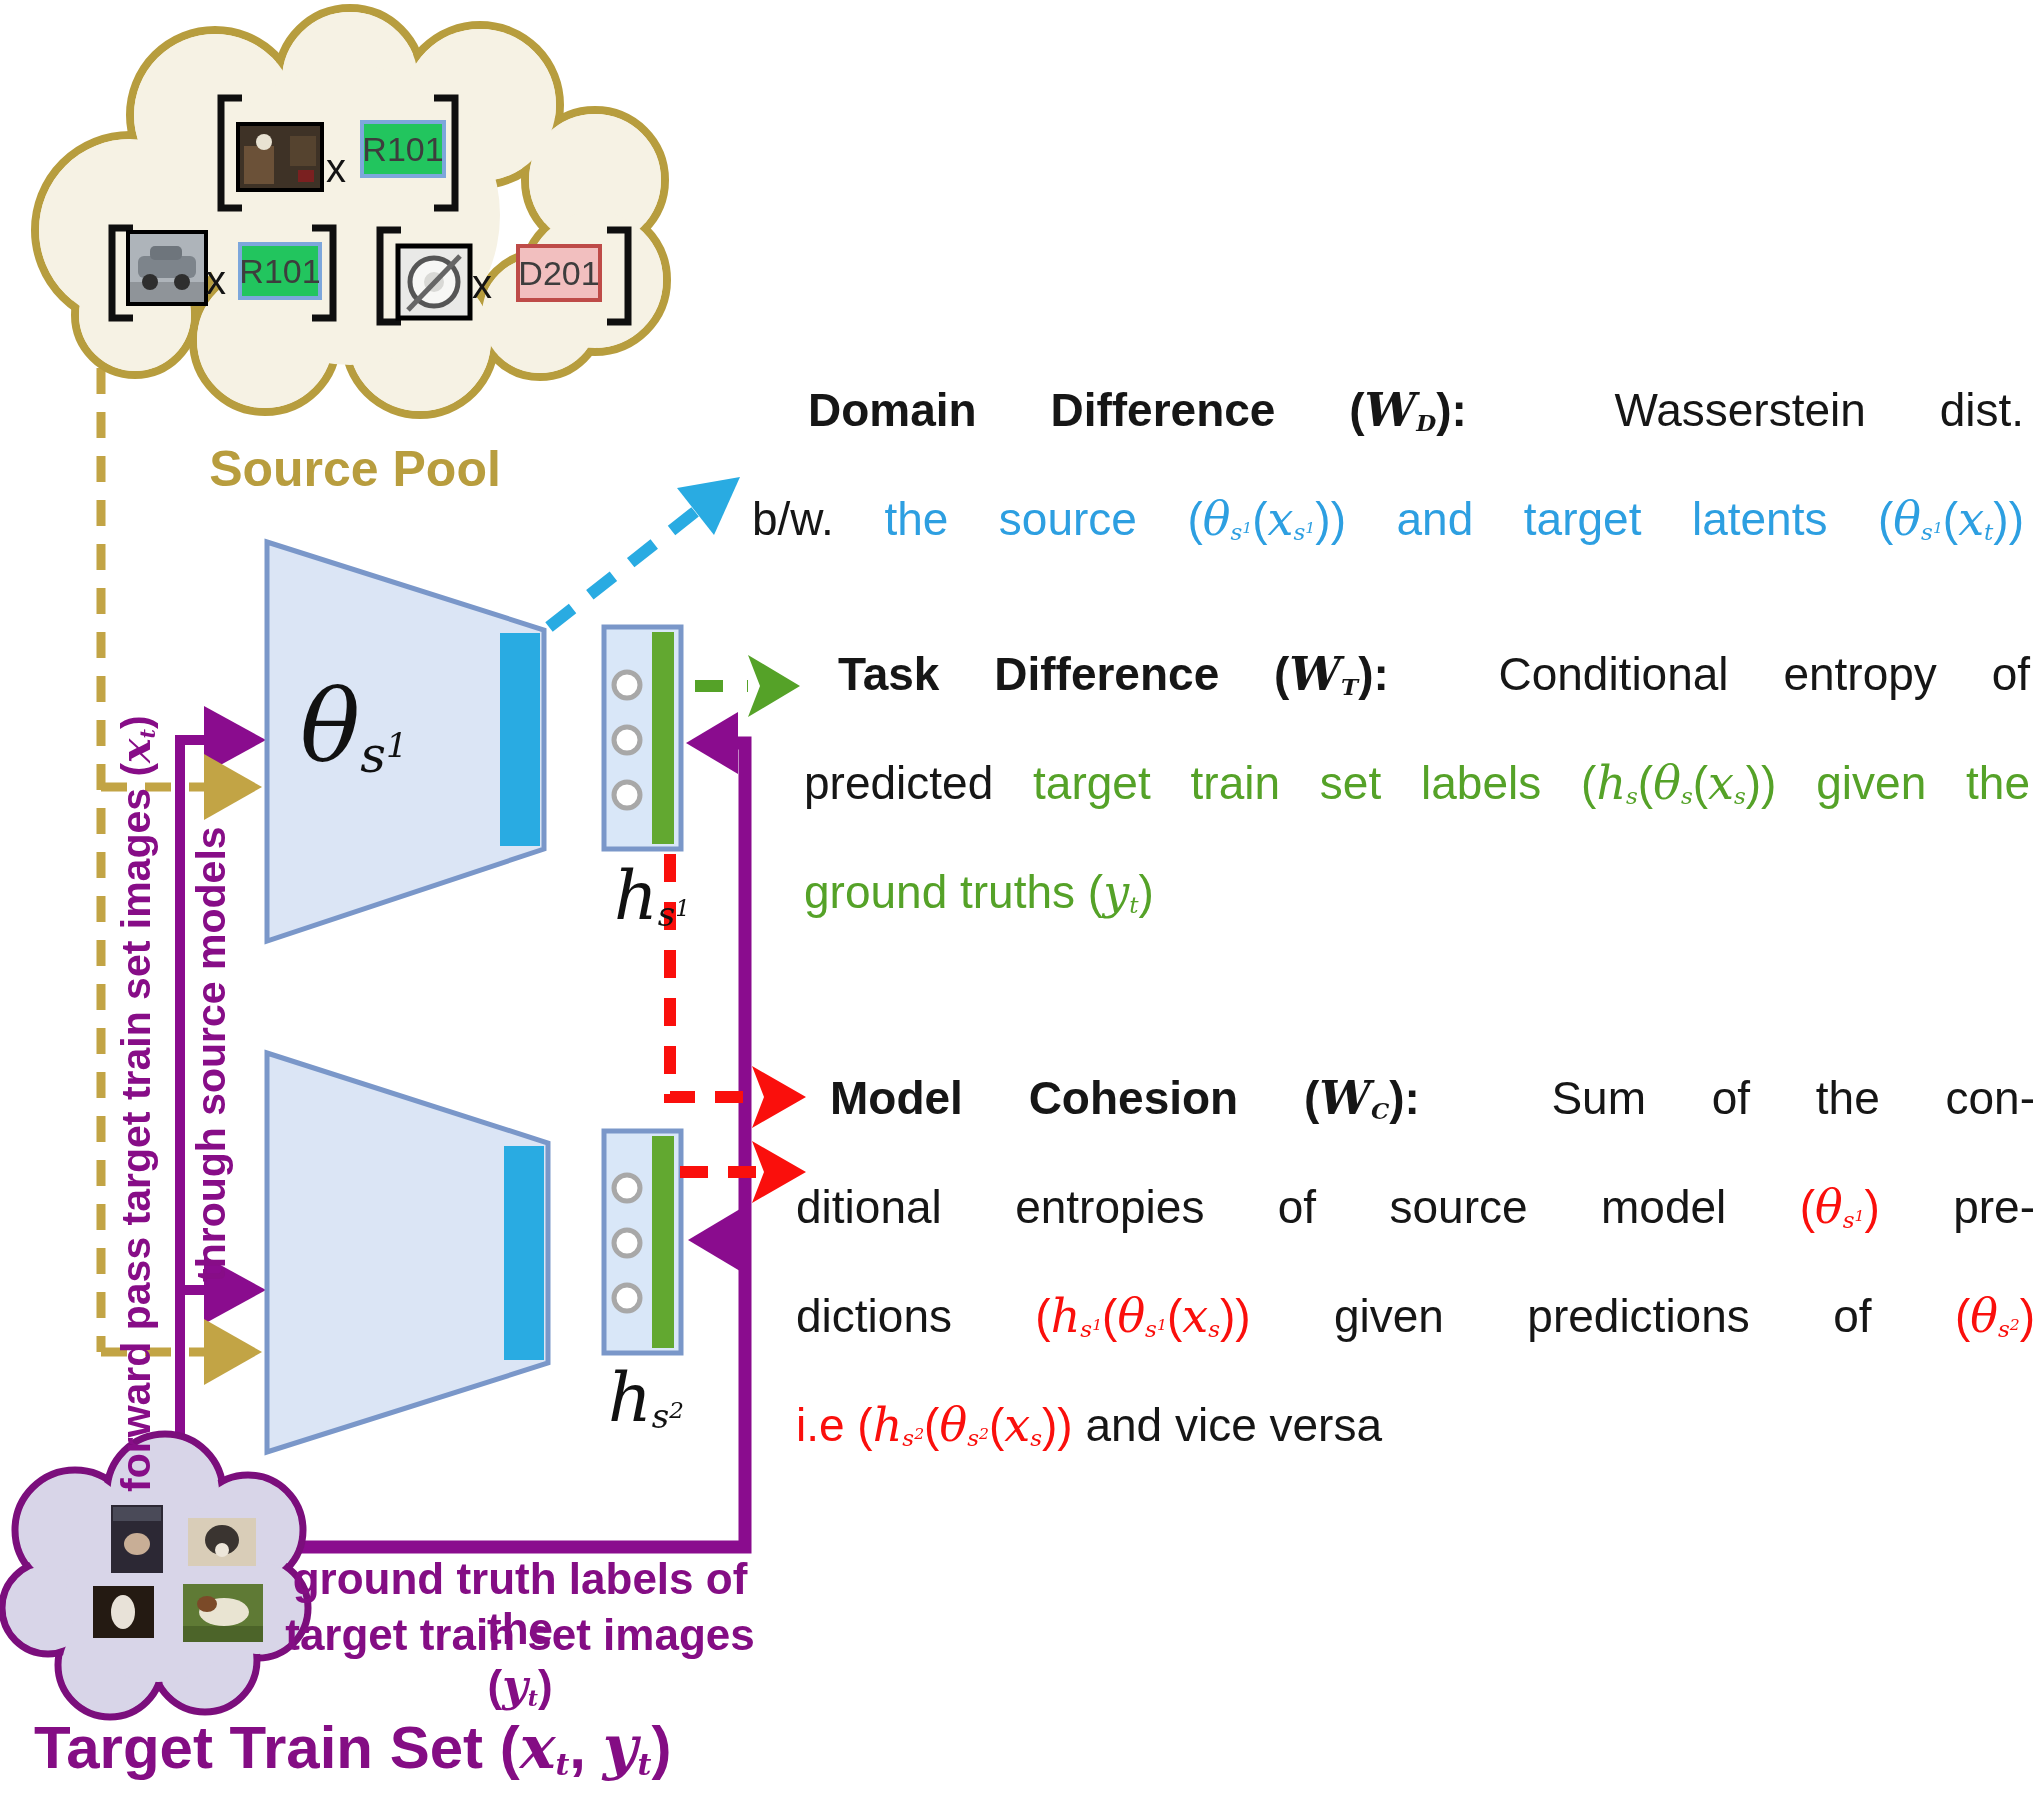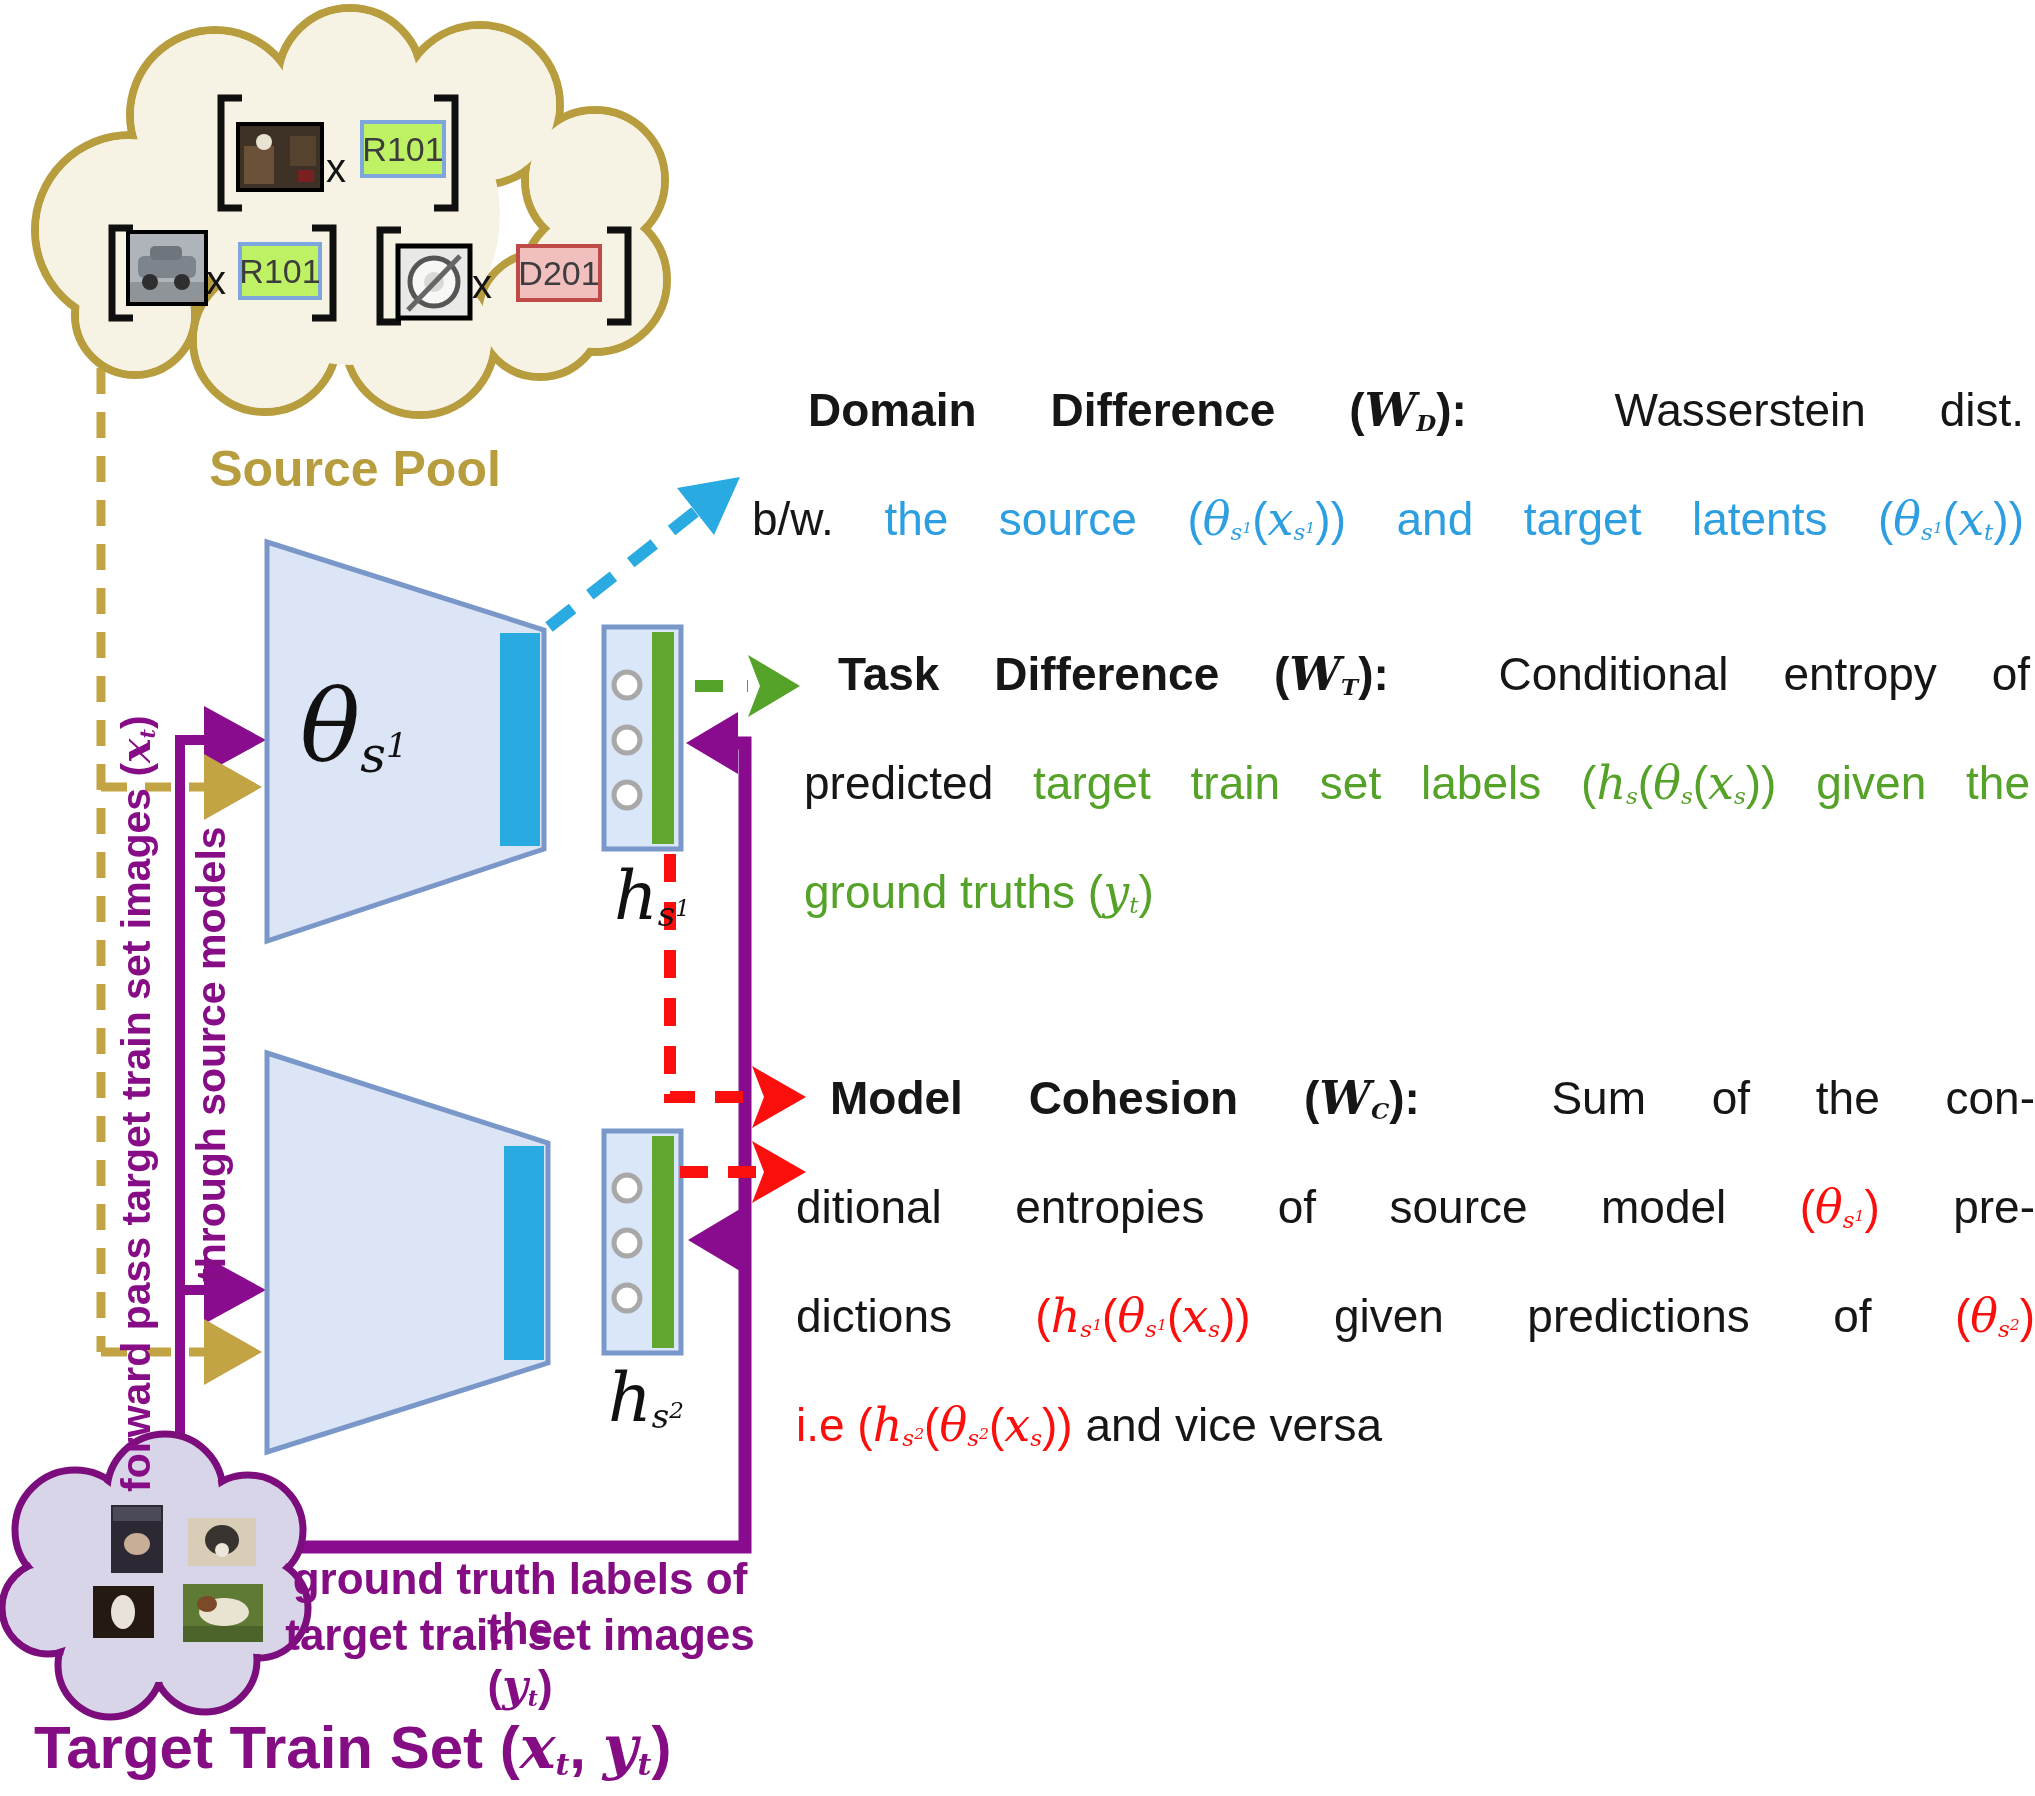--- a/index.html
+++ b/index.html
@@ -19,21 +19,21 @@
 
   .ann{position:absolute;font-size:46px;color:#161616;line-height:64px;}
   .ann-line{text-align:justify;text-align-last:justify;margin-top:32px;}
   .ann-line.last{text-align-last:left;}
   .ind-lg{text-indent:56px;}
   .ind-sm{text-indent:34px;}
 
   .pool-title{font-size:50px;font-weight:bold;color:#B89D3E;text-align:center;}
   .model-box{display:flex;align-items:center;justify-content:center;
              font-size:34px;color:#3d3d3d;box-sizing:border-box;}
-  .box-blue{background:#bef264;border:4px solid #7DA7DC;}
+  .box-blue{background:#22c55e;border:4px solid #7DA7DC;}
   .box-pink{background:#F2BFBF;border:4px solid #BE4B48;text-align:right;}
   .x-sep{font-size:40px;color:#141414;}
 
   .enc-label{font-family:"DejaVu Serif",serif;font-style:italic;font-size:100px;color:#111;}
   .head-label{font-family:"DejaVu Serif",serif;font-style:italic;font-size:68px;color:#111;text-align:center;}
 
   .rot-label{font-size:41px;font-weight:bold;color:#870D87;white-space:nowrap;
              transform:rotate(-90deg);transform-origin:left top;}
   .gt-label{font-size:44px;font-weight:bold;color:#840D84;text-align:center;}
   .set-title{font-size:60px;font-weight:bold;color:#840D84;white-space:nowrap;}

